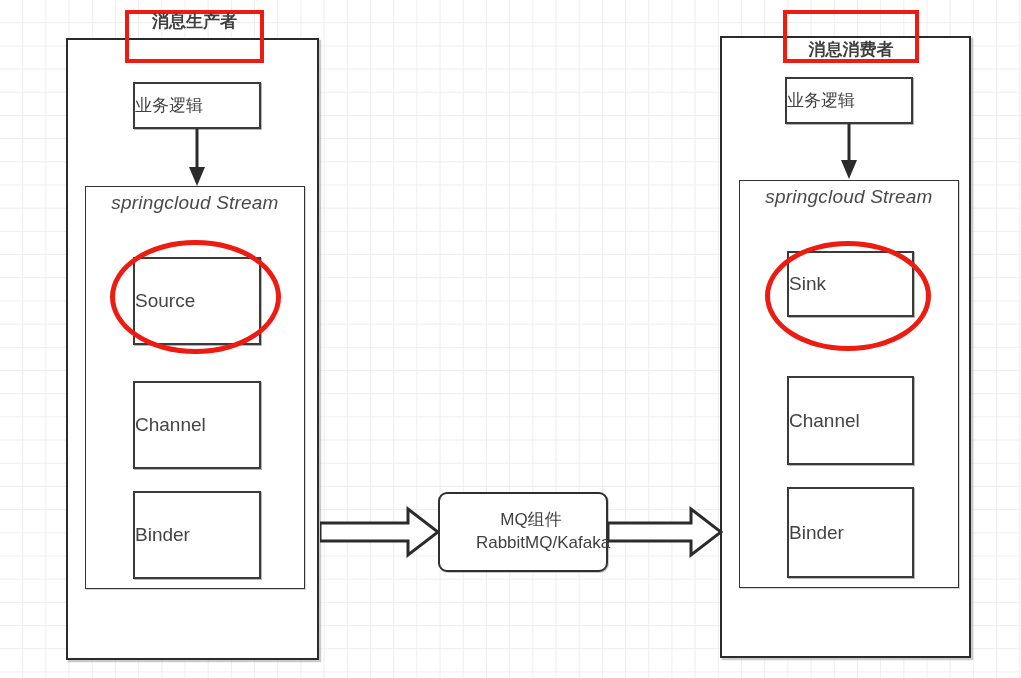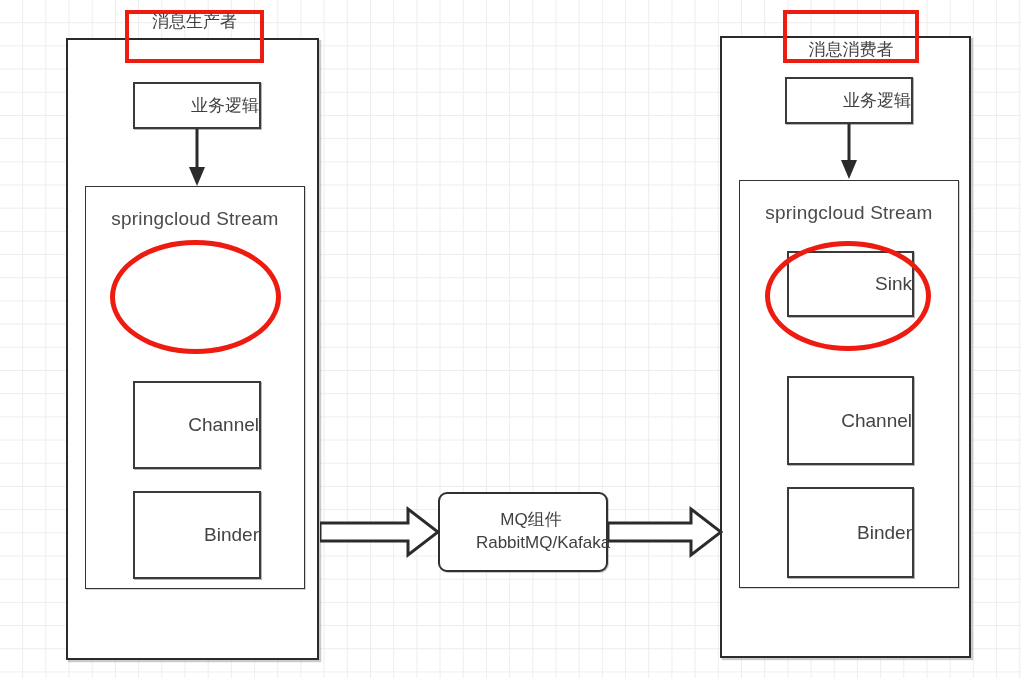--- a/index.html
+++ b/index.html
@@ -22,21 +22,21 @@
   }
 
   
   .box {
     position: absolute;
     box-sizing: border-box;
     background: #ffffff;
     border: 2px solid #2b2b2b;
     display: flex;
     align-items: center;
-    justify-content: flex-end;
+    justify-content: flex-start;
     text-align: center;
     color: #444444;
     line-height: 1.25;
     box-shadow: 1px 1px 0 rgba(120,120,120,0.55);
   }
   .outer-box {
     border-width: 2px;
     box-shadow: 2px 2px 1px rgba(150,150,150,0.5);
     background: #ffffff;
     display: block;
@@ -48,25 +48,26 @@
     display: block;
   }
   .inner-box {
     border: 2px solid #3a3a3a;
     font-size: 19px;
   }
   .stream-label {
     position: absolute;
     width: 100%;
     text-align: center;
-    top: 20px;
+    top: 4px;
     left: 0;
     font-size: 19px;
     color: #4a4a4a;
     letter-spacing: .2px;
+    font-style: italic;
   }
   .cn {
     font-size: 17px;
     color: #3f3f3f;
   }
 
   
   .red-rect {
     position: absolute;
     box-sizing: border-box;
@@ -77,20 +78,21 @@
   .red-rect-label {
     position: absolute;
     width: 100%;
     text-align: center;
     bottom: 4px;
     left: 0;
     font-size: 17px;
     color: #3f3f3f;
     z-index: 7;
     pointer-events: none;
+    font-weight: bold;
   }
 
   
   .red-ellipse {
     position: absolute;
     box-sizing: border-box;
     border: 5px solid #ee1b11;
     border-radius: 50%;
     background: transparent;
     z-index: 5;
@@ -140,20 +142,23 @@
 
   <svg class="v-arrow" style="left:188px; top:129px;" width="18" height="58" viewBox="0 0 18 58">
     <line x1="9" y1="0" x2="9" y2="42" stroke="#2b2b2b" stroke-width="3"></line>
     <polygon points="9,57 1,38 17,38" fill="#2b2b2b"></polygon>
   </svg>
 
   <div class="box stream-box" style="left:85px; top:186px; width:220px; height:403px;">
     <span class="stream-label">springcloud Stream</span>
   </div>
 
+  <div class="box inner-box" style="left:133px; top:257px; width:128px; height:88px;">
+    <span>Source</span>
+  </div>
   <div class="red-ellipse" style="left:110px; top:240px; width:171px; height:114px;"></div>
 
   <div class="box inner-box" style="left:133px; top:381px; width:128px; height:88px;">
     <span>Channel</span>
   </div>
 
   <div class="box inner-box" style="left:133px; top:491px; width:128px; height:88px;">
     <span>Binder</span>
   </div>
 

